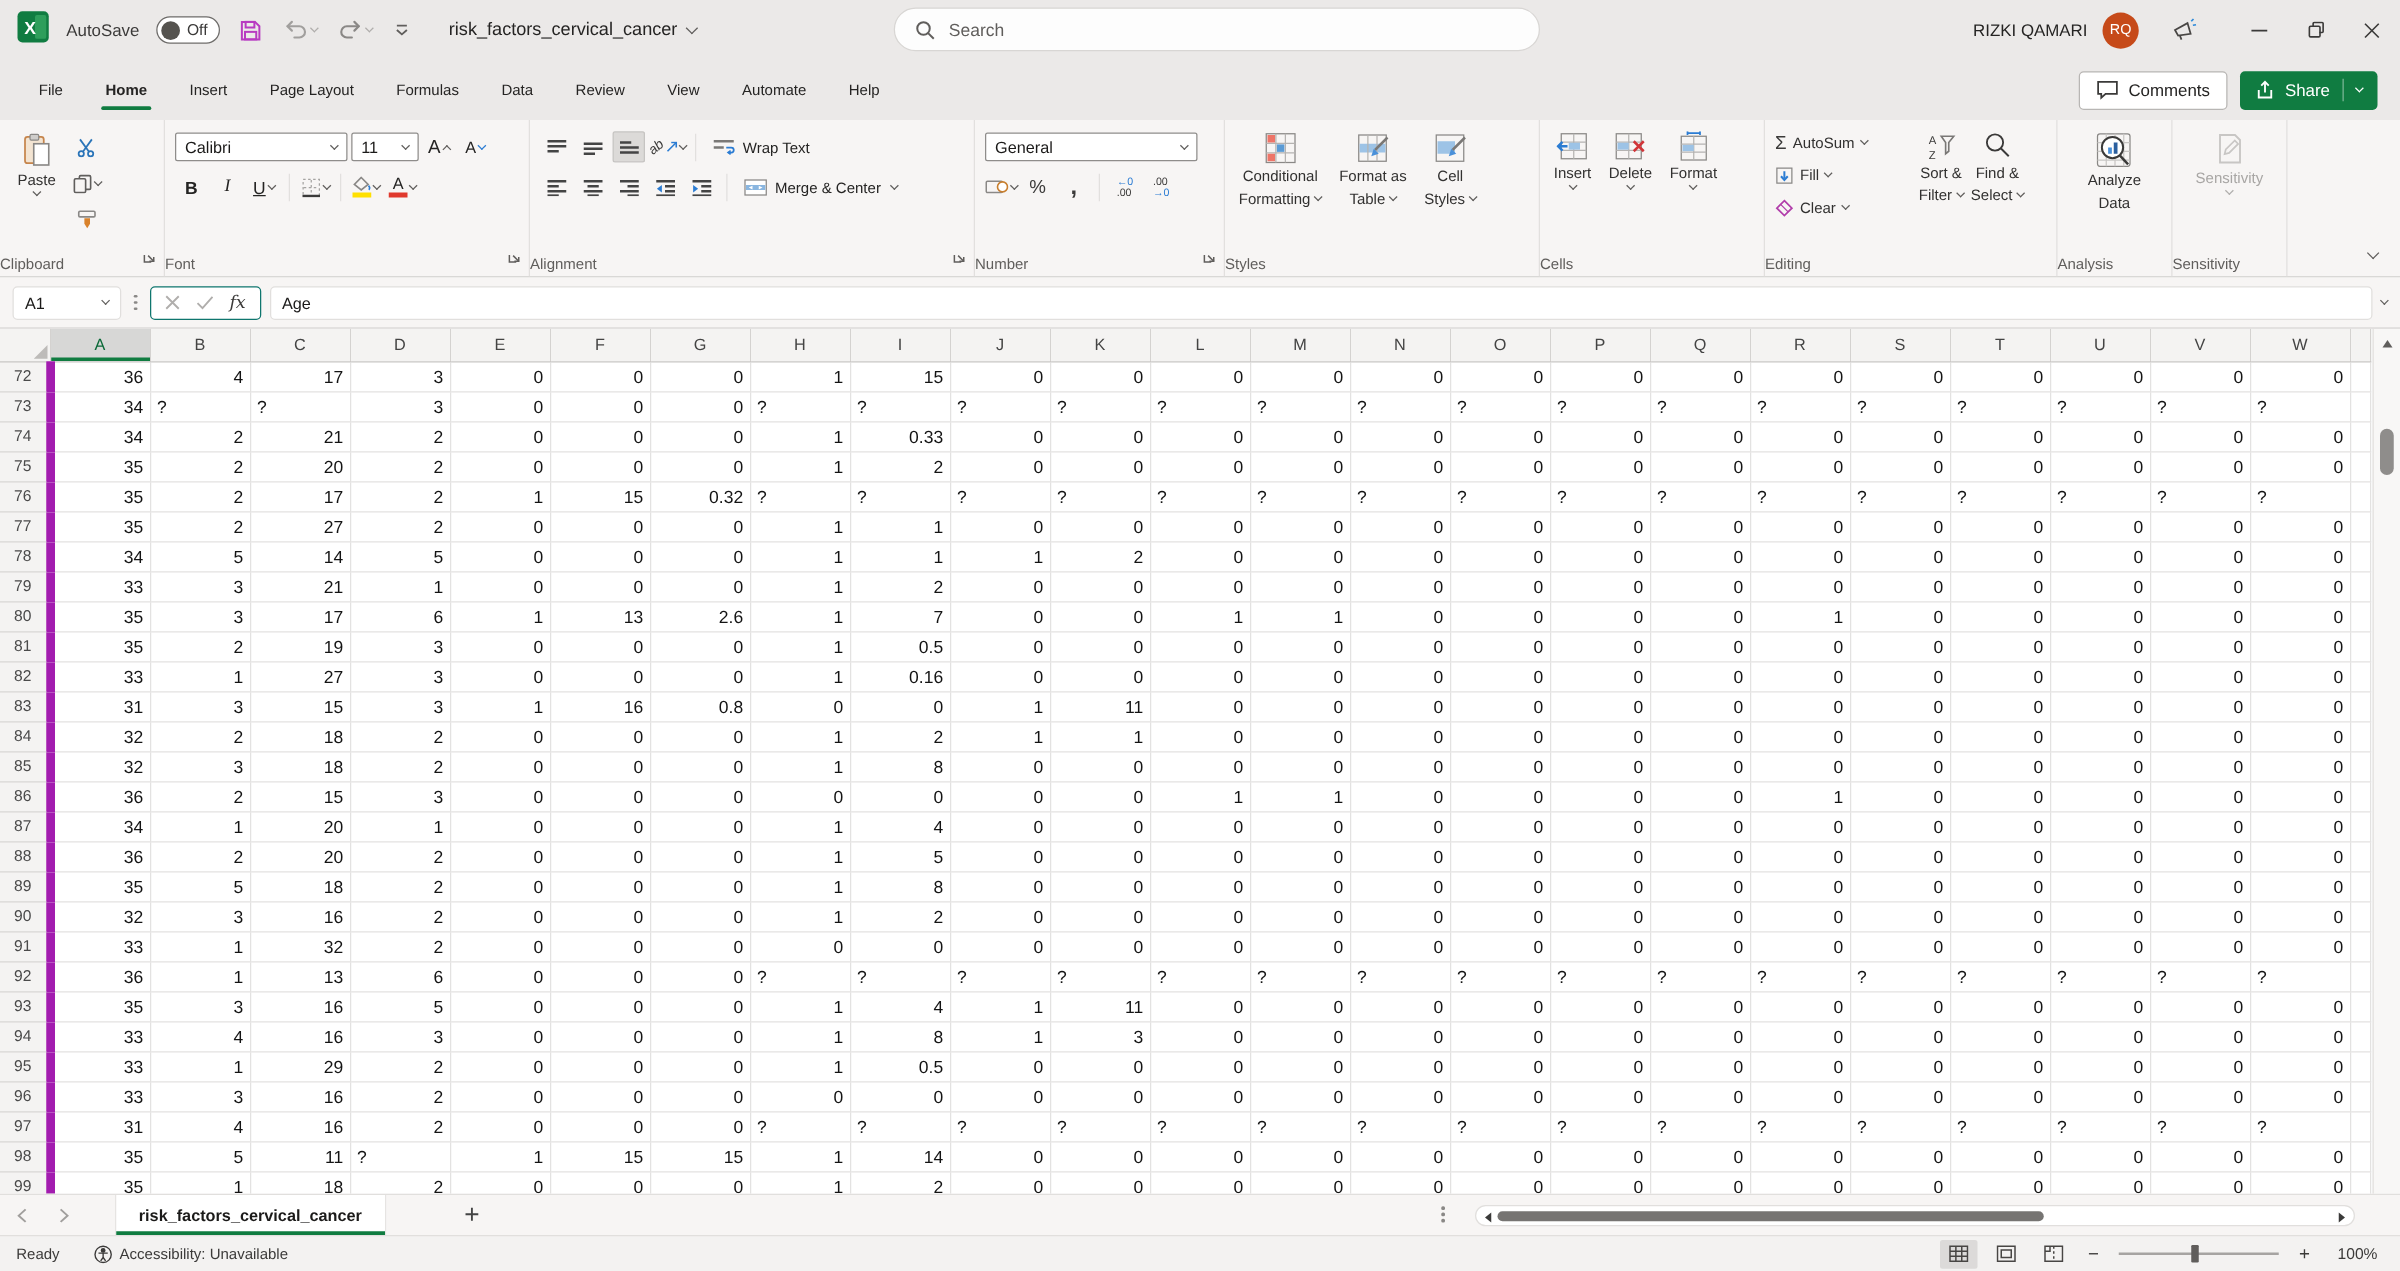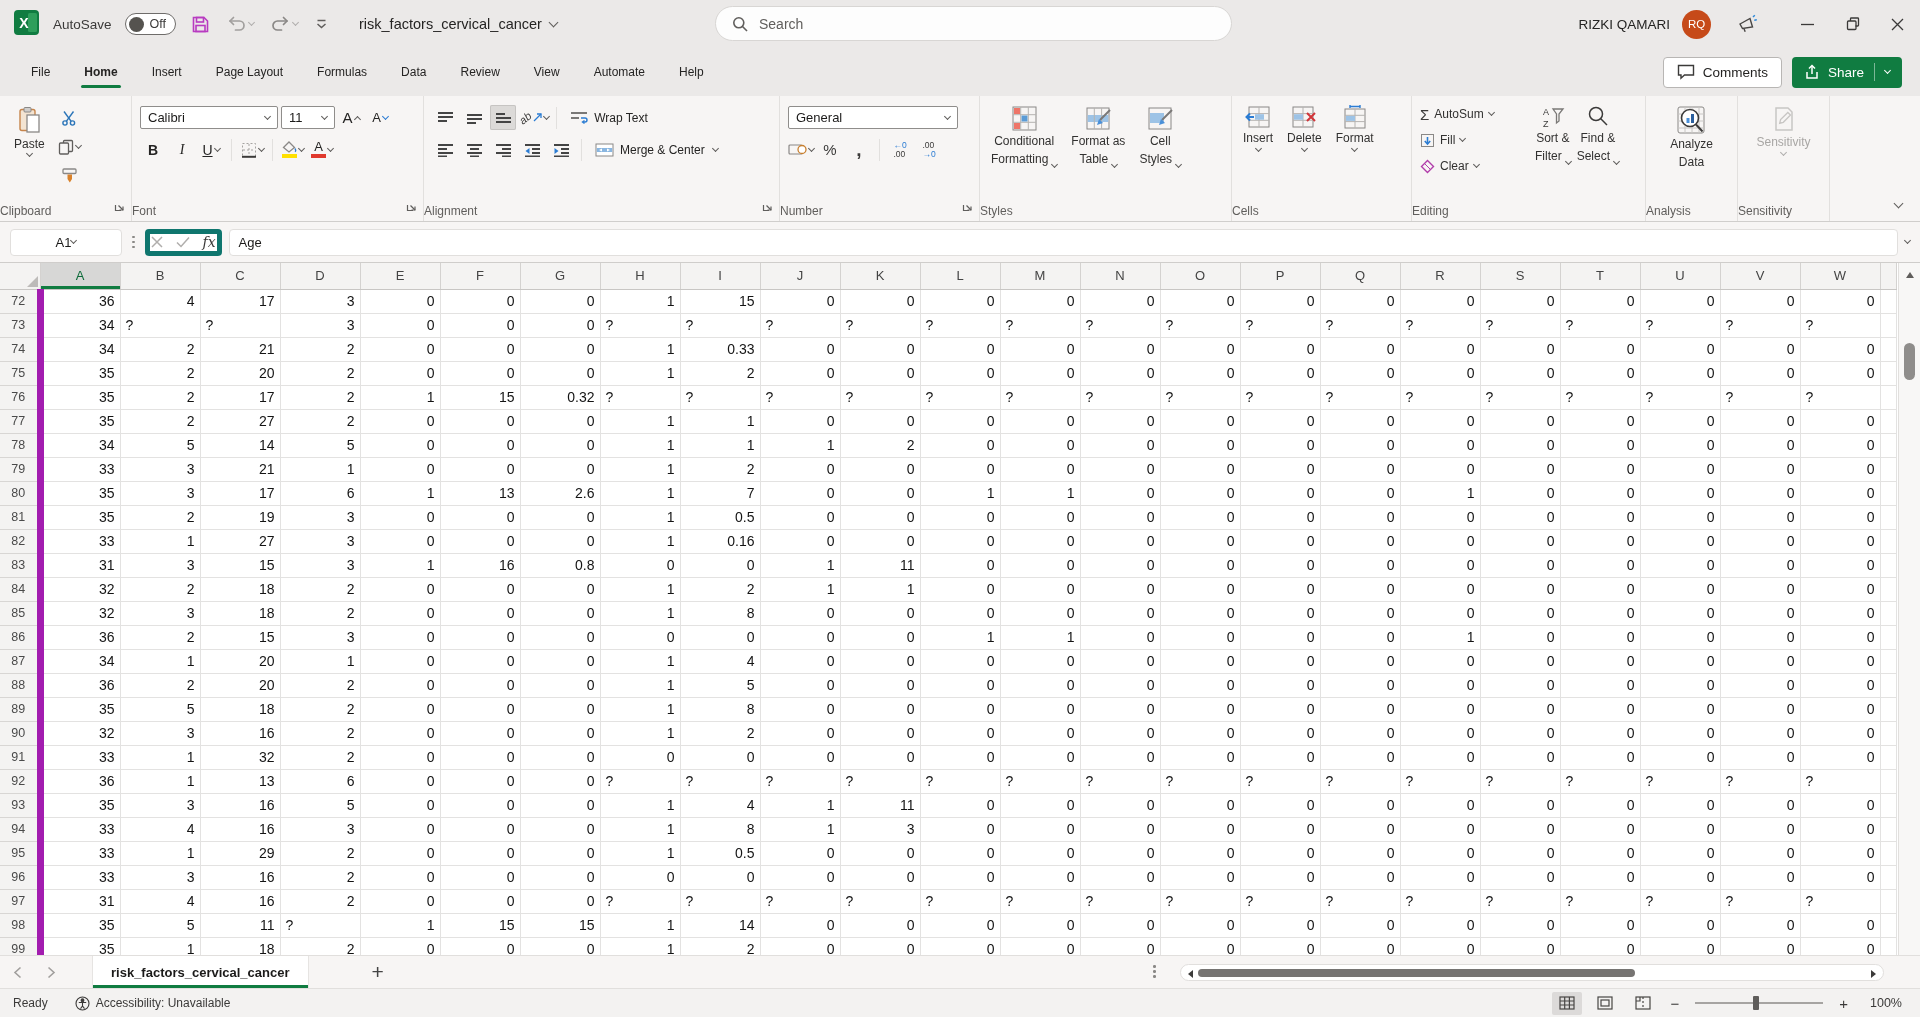--- a/index.html
+++ b/index.html
@@ -43,44 +43,44 @@
   .ribbon { position:absolute; top:96px; left:0; right:0; height:126px; background:#f7f5f4; border-bottom:1px solid #d0cecc; display:flex; }
   .rgroup { position:relative; height:100%; border-right:1px solid #e2e0de; padding:5px 4px 22px; flex:none; }
   .rgroup-label { position:absolute; bottom:3px; left:0; right:6px; text-align:left; font-size:12px; color:#605e5c; }
   .launcher { position:absolute; bottom:5px; right:6px; }
   .rrow { display:flex; align-items:center; height:31px; margin:1px 4px; gap:3px; }
   .sbtn { min-width:26px; height:25px; display:flex; align-items:center; justify-content:center; gap:2px; border-radius:2px; }
   .sbtn.pressed { background:#dcdad8; box-shadow:inset 0 0 0 1px #c6c4c2; }
   .vsep { width:1px; height:22px; background:#e2e0de; margin:0 4px; }
   .combo { background:#fff; border:1px solid #8f8d8b; border-radius:2px; height:23px; display:flex; align-items:center; justify-content:space-between; padding:0 7px; font-size:13px; color:#1b1a19; }
   .bigbtn { display:flex; flex-direction:column; align-items:center; justify-content:flex-start; padding:4px 7px 0; font-size:12px; color:#323130; text-align:center; line-height:1.3; gap:2px; height:92px; }
-  .bigbtn .lbl2 { display:flex; align-items:flex-end; gap:4px; }
+  .bigbtn .lbl2 { display:flex; align-items:center; gap:4px; }
   .clip-wrap { display:flex; gap:2px; }
   .paste-btn { display:flex; flex-direction:column; align-items:center; gap:3px; padding:5px 10px; font-size:12px; color:#323130; }
   .clip-col { display:flex; flex-direction:column; justify-content:flex-start; gap:4px; padding-top:4px; }
   .stack-ic { display:flex; flex-direction:column; align-items:center; gap:1px; }
   .colorbar { width:15px; height:4px; }
   .glyph-A { font-size:13px; color:#252423; line-height:12px; }
   .bold-g { font-weight:700; font-size:14px; }
   .italic-g { font-style:italic; font-size:14px; font-family:"Liberation Serif", serif; }
   .under-g { text-decoration:underline; font-size:14px; }
   .dec-ic { display:flex; flex-direction:column; font-size:8.5px; line-height:9px; color:#3b3a39; }
   .dec-ic .arr { color:#2b7cd3; }
   .sigma { font-size:15px; color:#3b3a39; }
   .edit-row { display:flex; align-items:center; gap:5px; height:26px; padding:0 4px; font-size:12px; color:#323130; }
   .orient-g { font-size:11px; font-style:italic; color:#3b3a39; transform:rotate(-40deg); display:inline-block; }
   .disabled, .disabled * { color:#a8a6a4 !important; }
   .ribbon-collapse { position:absolute; right:18px; bottom:10px; }
 
   
   .formula-bar { position:absolute; top:222px; left:0; right:0; height:41px; background:#f7f5f4; border-bottom:1px solid #cfcdcb; display:flex; align-items:center; padding:0 10px; gap:7px; }
-  .name-box { width:112px; height:27px; background:#fff; border:1px solid #e1dfdd; border-radius:4px; display:flex; align-items:center; justify-content:center; padding:0 9px; font-size:13px; color:#1b1a19; }
+  .name-box { width:87px; height:27px; background:#fff; border:1px solid #e1dfdd; border-radius:4px; display:flex; align-items:center; justify-content:space-between; padding:0 9px; font-size:13px; color:#1b1a19; }
   .vdots { display:flex; flex-direction:column; gap:2.5px; padding:0 3px; }
   .vdots i { width:2.5px; height:2.5px; border-radius:50%; background:#8a8886; }
-  .fx-box { height:27px; background:#fff; border:5px solid #0f766e; border-radius:4px; display:flex; align-items:center; gap:13px; padding:0 1px; }
+  .fx-box { height:27px; background:#fff; border:1px solid #0f766e; border-radius:4px; display:flex; align-items:center; gap:13px; padding:0 11px; }
   .fx-label { font-family:"DejaVu Serif", serif; font-style:italic; font-size:14px; color:#3b3a39; }
   .formula-input { flex:1; height:27px; background:#fff; border:1px solid #e1dfdd; border-radius:4px; display:flex; align-items:center; padding:0 9px; font-size:13px; color:#1b1a19; }
 
   
   .grid-area { position:absolute; top:263px; left:0; width:1898px; height:692px; overflow:hidden; background:#fff; }
   table { border-collapse:collapse; table-layout:fixed; width:1896px; }
   thead th { height:26px; background:#f4f3f2; border-right:1px solid #d4d2d0; border-bottom:1px solid #c8c6c4; font-size:13px; font-weight:400; color:#444; text-align:center; position:relative; }
   thead th.selcol { background:#d7d7d6; color:#0c6a39; box-shadow:inset 0 -3px 0 #107c41; }
   thead th.corner::after { content:""; position:absolute; right:2px; bottom:2px; width:0; height:0; border-left:11px solid transparent; border-bottom:11px solid #bdbbb9; }
   tbody th { height:24px; background:#f4f3f2; border-right:7px solid #a21caf; border-bottom:1px solid #d8d6d4; font-size:12.5px; font-weight:400; color:#4a4a4a; text-align:center; }

